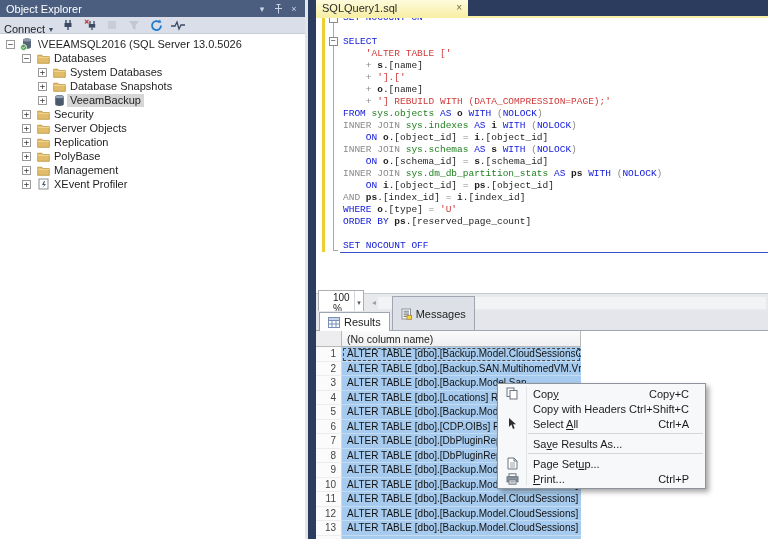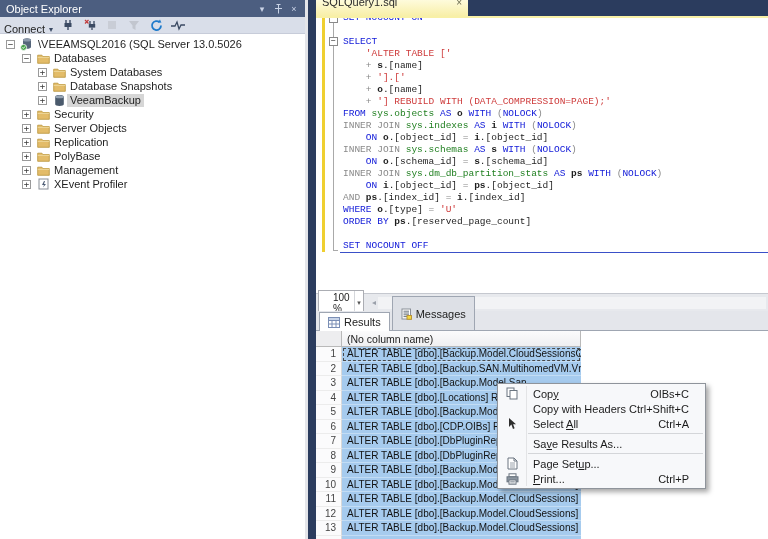--- a/index.html
+++ b/index.html
@@ -17,21 +17,21 @@
   .tool-icon{width:14px;height:13px;display:flex;align-items:center;justify-content:center;}
   .oe-tree{flex:1;background:#FFFFFF;padding-top:3px;overflow:hidden;}
   .tree-row{height:14px;display:flex;align-items:center;position:relative;}
   .tree-expand{position:absolute;width:9px;height:9px;border:1px solid #9A9A9A;background:#FFFFFF;box-sizing:border-box;display:flex;align-items:center;justify-content:center;font-size:9px;line-height:7px;color:#3a3a3a;font-family:"DejaVu Sans Mono",monospace;}
   .tree-icon{position:absolute;width:14px;height:13px;display:flex;align-items:center;justify-content:center;}
   .tree-label{position:absolute;white-space:nowrap;padding:0 3px;line-height:13px;}
   .tree-label.selected{background:#D6D6D6;}
 
   
   #doc-tabs{position:absolute;left:316px;top:0;width:452px;height:16px;border-bottom:2px solid #F8F0A6;}
-  .doc-tab{position:absolute;left:0;top:0;width:152px;height:16px;background:linear-gradient(#FEFBDC,#F8EFA8);display:flex;align-items:flex-end;justify-content:space-between;padding:8px 6px;box-sizing:border-box;color:#2b2b2b;}
+  .doc-tab{position:absolute;left:0;top:0;width:152px;height:16px;background:linear-gradient(#FEFBDC,#F8EFA8);display:flex;align-items:center;justify-content:space-between;padding:0 6px;box-sizing:border-box;color:#2b2b2b;}
   .doc-tab .close{color:#6b6b50;font-size:10px;line-height:10px;}
 
   
   #editor{position:absolute;left:316px;top:18px;width:452px;height:275px;background:#FFFFFF;overflow:hidden;}
   .change-bar{position:absolute;left:6px;top:0;width:3px;height:234px;background:#EFCF30;}
   .outline-line{position:absolute;left:17px;top:4px;width:1px;height:228px;background:#A9A9A9;}
   .outline-foot{position:absolute;left:17px;top:232px;width:5px;height:1px;background:#A9A9A9;}
   .outline-box{position:absolute;left:13px;width:9px;height:9px;border:1px solid #8a8a8a;background:#fff;box-sizing:border-box;font-size:8px;line-height:6px;text-align:center;color:#444;font-family:"DejaVu Sans Mono",monospace;}
   #code{position:absolute;left:27px;top:-6px;right:0;font-family:Liberation Mono, monospace;font-size:9.5px;line-height:12px;white-space:pre;}
   .tk-kw{color:#1019D8;}
@@ -369,21 +369,21 @@
   <div class="menu-item">
         <span class="mi-gutter">
           <span>
             <svg width="12" height="13" viewBox="0 0 12 13">
               <rect x="1" y="1" width="7" height="8.5" fill="#fff" stroke="#6B7580"></rect>
               <rect x="4" y="3.5" width="7" height="8.5" fill="#fff" stroke="#6B7580"></rect>
             </svg>
           </span>
         </span>
         <span class="mi-label">Cop<span class="mn">y</span></span>
-        <span class="mi-shortcut">OIBs+C</span>
+        <span class="mi-shortcut">Copy+C</span>
       </div>
       <div class="menu-item">
         <span class="mi-gutter"></span>
         <span class="mi-label">Copy with Headers</span>
         <span class="mi-shortcut">Ctrl+Shift+C</span>
       </div>
       <div class="menu-item">
         <span class="mi-gutter">
           <span>
             <svg width="12" height="13" viewBox="0 0 12 13">

